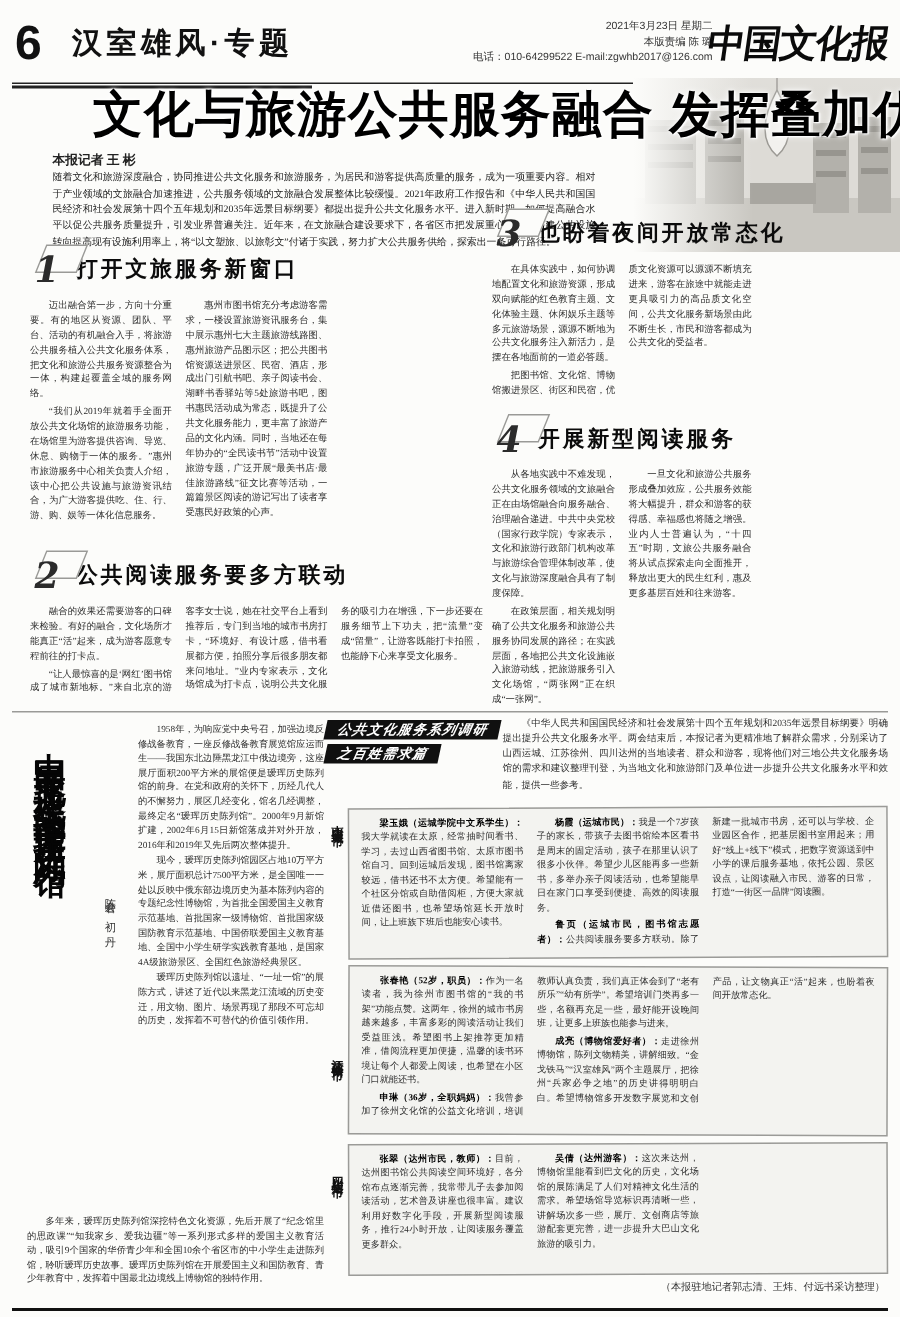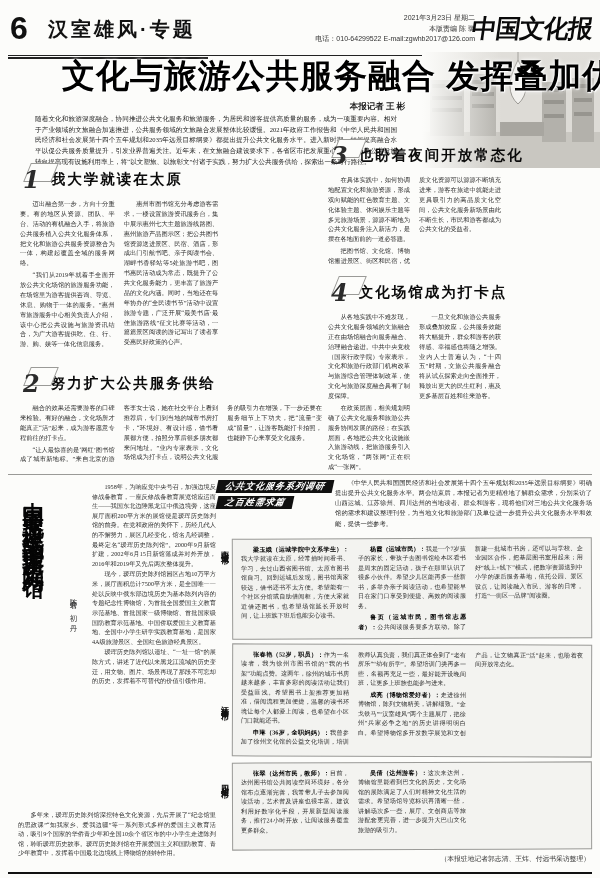--- a/index.html
+++ b/index.html
@@ -18,21 +18,21 @@
     font:400 7px/1.5 "Liberation Sans",sans-serif; color:#333; }
   .masthead { position:absolute; right:8px; top:16px; font:800 25px/1 "DejaVu Serif",serif;
     color:#0a0a0a; transform:skewX(-8deg); letter-spacing:-1px; }
   
   .photo { position:absolute; right:0; top:52px; width:178px; height:116px; }
   .photo-fade { position:absolute; inset:0; background:linear-gradient(to right,#fcfcfa 0%,rgba(252,252,250,0) 45%),
      linear-gradient(to bottom,rgba(252,252,250,.1),rgba(252,252,250,0) 30%); }
   .headline { position:absolute; left:62px; top:58px; width:534px; z-index:3;
     font:900 33px/1.1 "Liberation Sans",sans-serif; letter-spacing:1px; color:#000;
     text-shadow:0 0 5px #fff,0 0 2px #fff,1px 1px 1px #fff; white-space:nowrap; }
-  .byline { position:absolute; left:35px; top:102px; width:370px; text-align:right;
+  .byline { position:absolute; left:35px; top:102px; width:370px; text-align:left;
     font:700 8.5px/1 "Liberation Serif",serif; color:#222; z-index:3; }
   .intro { position:absolute; left:35px; top:114px; width:362px; height:54px;
     font:400 6.6px/1.62 "Liberation Serif",serif; color:#222; text-align:justify; overflow:hidden; }
   
   .sec { position:absolute; }
   .sec-head { position:relative; height:27px; margin-bottom:4px; }
   .secnum { position:relative; display:inline-block; font:italic 900 24px/1 "DejaVu Serif",serif; color:#2b2b2b; padding:0 7px 0 3px; z-index:1; }
   .secnum::before { content:""; position:absolute; left:7px; top:-5px; width:26px; height:17px;
     border:1px solid #9a9a97; transform:skewX(-22deg); z-index:-1; background:#fcfcfa; }
   .sec-title { display:inline-block; vertical-align:4px; font:900 14.5px/1 "Liberation Sans",sans-serif; letter-spacing:2px; color:#0b0b0b; }
@@ -123,34 +123,34 @@
     <div class="photo-fade"></div>
   </div>
 
   <div class="headline">文化与旅游公共服务融合 发挥叠加优势</div>
   <div class="byline">本报记者 王 彬</div>
   <div class="intro">随着文化和旅游深度融合，协同推进公共文化服务和旅游服务，为居民和游客提供高质量的服务，成为一项重要内容。相对于产业领域的文旅融合加速推进，公共服务领域的文旅融合发展整体比较缓慢。2021年政府工作报告和《中华人民共和国国民经济和社会发展第十四个五年规划和2035年远景目标纲要》都提出提升公共文化服务水平。进入新时期，如何提高融合水平以促公共服务质量提升，引发业界普遍关注。近年来，在文旅融合建设要求下，各省区市把发展重心放在从快建公共设施转向提高现有设施利用率上，将“以文塑旅、以旅彰文”付诸于实践，努力扩大公共服务供给，探索出一条可行路径。</div>
 
   <div class="sec" style="left:20px; top:168px; width:302px;">
     <div class="sec-head">
       <span class="secnum">1</span>
-      <span class="sec-title">我大学就读在太原</span>
+      <span class="sec-title">打开文旅服务新窗口</span>
     </div>
     <div class="sec-body cols3" style="height:166px;">
 
     <p>迈出融合第一步，方向十分重要。有的地区从资源、团队、平台、活动的有机融合入手，将旅游公共服务植入公共文化服务体系，把文化和旅游公共服务资源整合为一体，构建起覆盖全域的服务网络。</p>
         <p>“我们从2019年就着手全面开放公共文化场馆的旅游服务功能，在场馆里为游客提供咨询、导览、休息、购物于一体的服务。”惠州市旅游服务中心相关负责人介绍，该中心把公共设施与旅游资讯结合，为广大游客提供吃、住、行、游、购、娱等一体化信息服务。</p>
         <p>惠州市图书馆充分考虑游客需求，一楼设置旅游资讯服务台，集中展示惠州七大主题旅游线路图、惠州旅游产品图示区；把公共图书馆资源送进景区、民宿、酒店，形成出门引航书吧、亲子阅读书会、湖畔书香驿站等5处旅游书吧，图书惠民活动成为常态，既提升了公共文化服务能力，更丰富了旅游产品的文化内涵。同时，当地还在每年协办的“全民读书节”活动中设置旅游专题，广泛开展“最美书店·最佳旅游路线”征文比赛等活动，一篇篇景区阅读的游记写出了读者享受惠民好政策的心声。</p>
       </div>
   </div>
 
   <div class="sec" style="left:20px; top:372px; width:302px;">
     <div class="sec-head">
       <span class="secnum">2</span>
-      <span class="sec-title">努力扩大公共服务供给</span>
+      <span class="sec-title">公共阅读服务要多方联动</span>
     </div>
     <div class="sec-body cols3" style="height:66px;">
 
     <p>融合的效果还需要游客的口碑来检验。有好的融合，文化场所才能真正“活”起来，成为游客愿意专程前往的打卡点。</p>
         <p>“让人最惊喜的是‘网红’图书馆成了城市新地标。”来自北京的游客李女士说，她在社交平台上看到推荐后，专门到当地的城市书房打卡，“环境好、有设计感，借书看展都方便，拍照分享后很多朋友都来问地址。”业内专家表示，文化场馆成为打卡点，说明公共文化服务的吸引力在增强，下一步还要在服务细节上下功夫，把“流量”变成“留量”，让游客既能打卡拍照，也能静下心来享受文化服务。</p>
       </div>
   </div>
 
   <div class="sec" style="left:328px; top:144px; width:264px;">
     <div class="sec-head">
@@ -160,21 +160,21 @@
     <div class="sec-body cols3" style="height:96px;">
 
     <p>在具体实践中，如何协调地配置文化和旅游资源，形成双向赋能的红色教育主题、文化体验主题、休闲娱乐主题等多元旅游场景，源源不断地为公共文化服务注入新活力，是摆在各地面前的一道必答题。</p>
         <p>把图书馆、文化馆、博物馆搬进景区、街区和民宿，优质文化资源可以源源不断填充进来，游客在旅途中就能走进更具吸引力的高品质文化空间，公共文化服务新场景由此不断生长，市民和游客都成为公共文化的受益者。</p>
       </div>
   </div>
 
   <div class="sec" style="left:328px; top:281px; width:264px;">
     <div class="sec-head">
       <span class="secnum">4</span>
-      <span class="sec-title">文化场馆成为打卡点</span>
+      <span class="sec-title">开展新型阅读服务</span>
     </div>
     <div class="sec-body cols3" style="height:160px;">
 
     <p>从各地实践中不难发现，公共文化服务领域的文旅融合正在由场馆融合向服务融合、治理融合递进。中共中央党校（国家行政学院）专家表示，文化和旅游行政部门机构改革与旅游综合管理体制改革，使文化与旅游深度融合具有了制度保障。</p>
         <p>在政策层面，相关规划明确了公共文化服务和旅游公共服务协同发展的路径；在实践层面，各地把公共文化设施嵌入旅游动线，把旅游服务引入文化场馆，“两张网”正在织成“一张网”。</p>
         <p>一旦文化和旅游公共服务形成叠加效应，公共服务效能将大幅提升，群众和游客的获得感、幸福感也将随之增强。业内人士普遍认为，“十四五”时期，文旅公共服务融合将从试点探索走向全面推开，释放出更大的民生红利，惠及更多基层百姓和往来游客。</p>
       </div>
   </div>
 
   <div class="mid-rule"></div>

